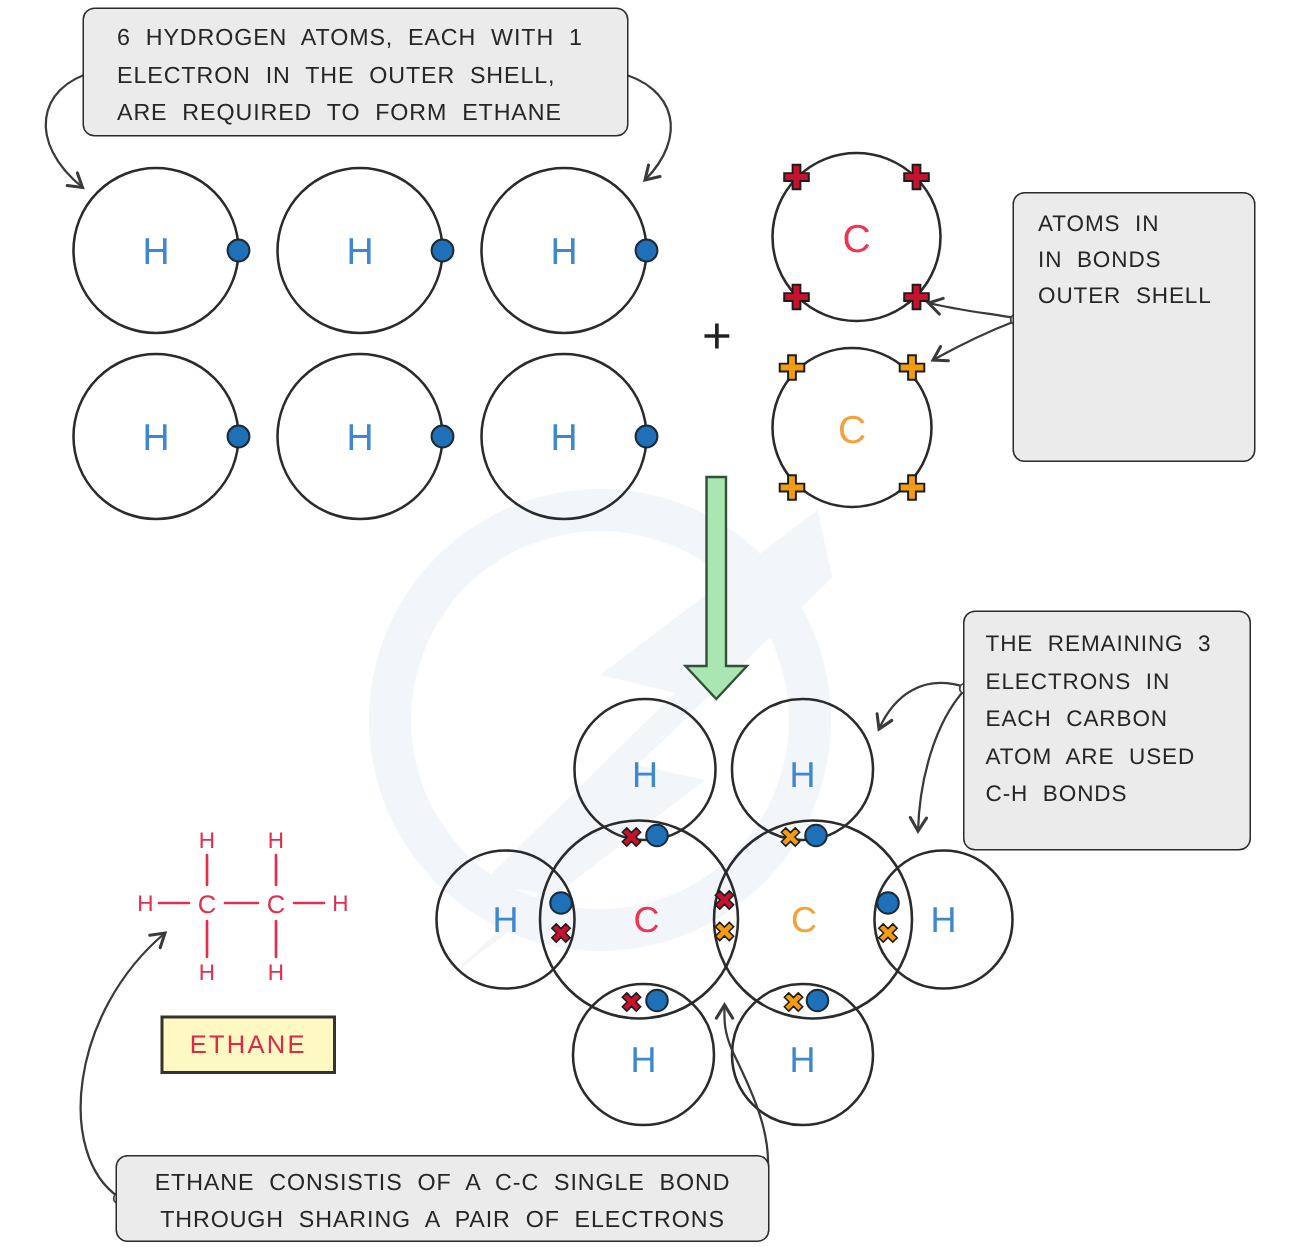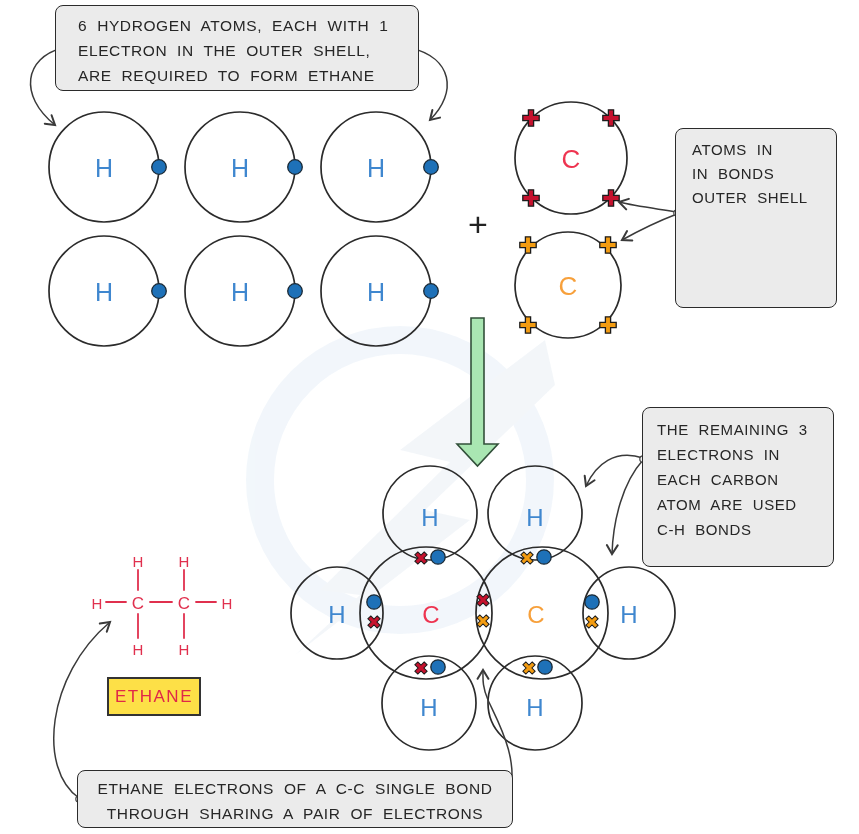--- a/index.html
+++ b/index.html
@@ -17,22 +17,22 @@
     font-size:15px;line-height:24px;letter-spacing:0.6px;word-spacing:5px;
     color:#262626;z-index:3;
   }
   .callout .line{white-space:nowrap;}
   .co-hydrogen{left:55px;top:5px;width:364px;height:86px;padding:7px 0 0 22px;font-size:15.5px;line-height:25px;}
   .co-carbon{left:675px;top:128px;width:162px;height:180px;padding:9px 0 0 16px;line-height:24px;}
   .co-remaining{left:642px;top:382px;width:192px;height:160px;padding:9px 0 16px 14px;line-height:25px;margin-top:25px;}
   .co-bond{left:77px;top:770px;width:436px;height:58px;padding:5px 0 0 0;text-align:center;font-size:15.5px;line-height:25px;}
 
   .ethane-box{
-    position:absolute;left:107px;top:677px;width:94px;height:39px;box-sizing:border-box;
-    background:#fde047;border:2px solid #333;display:flex;align-items:center;justify-content:center;
+    position:absolute;left:107px;top:677px;width:117px;height:39px;box-sizing:border-box;
+    background:#fef9c3;border:2px solid #333;display:flex;align-items:center;justify-content:center;
     color:#e02848;font-size:17px;letter-spacing:1.5px;z-index:3;
   }
 
   
   text{font-family:"Liberation Sans", sans-serif;}
   .h-label{fill:#3f87cf;font-size:25px;}
   .h-label-sm{fill:#3f87cf;font-size:24px;}
   .c-red{fill:#ee3450;font-size:26px;}
   .c-orange{fill:#f7a03b;font-size:26px;}
   .c-red-sm{fill:#ee3450;font-size:24px;}
@@ -195,21 +195,21 @@
 
   <div class="callout co-remaining">
     <div class="line">THE REMAINING 3</div>
     <div class="line">ELECTRONS IN</div>
     <div class="line">EACH CARBON</div>
     <div class="line">ATOM ARE USED</div>
     <div class="line">C-H BONDS</div>
   </div>
 
   <div class="callout co-bond">
-    <div class="line">ETHANE ELECTRONS OF A C-C SINGLE BOND</div>
+    <div class="line">ETHANE CONSISTIS OF A C-C SINGLE BOND</div>
     <div class="line">THROUGH SHARING A PAIR OF ELECTRONS</div>
   </div>
 
   <div class="ethane-box">
     <span>ETHANE</span>
   </div>
 
 </div>
 
 </body></html>

